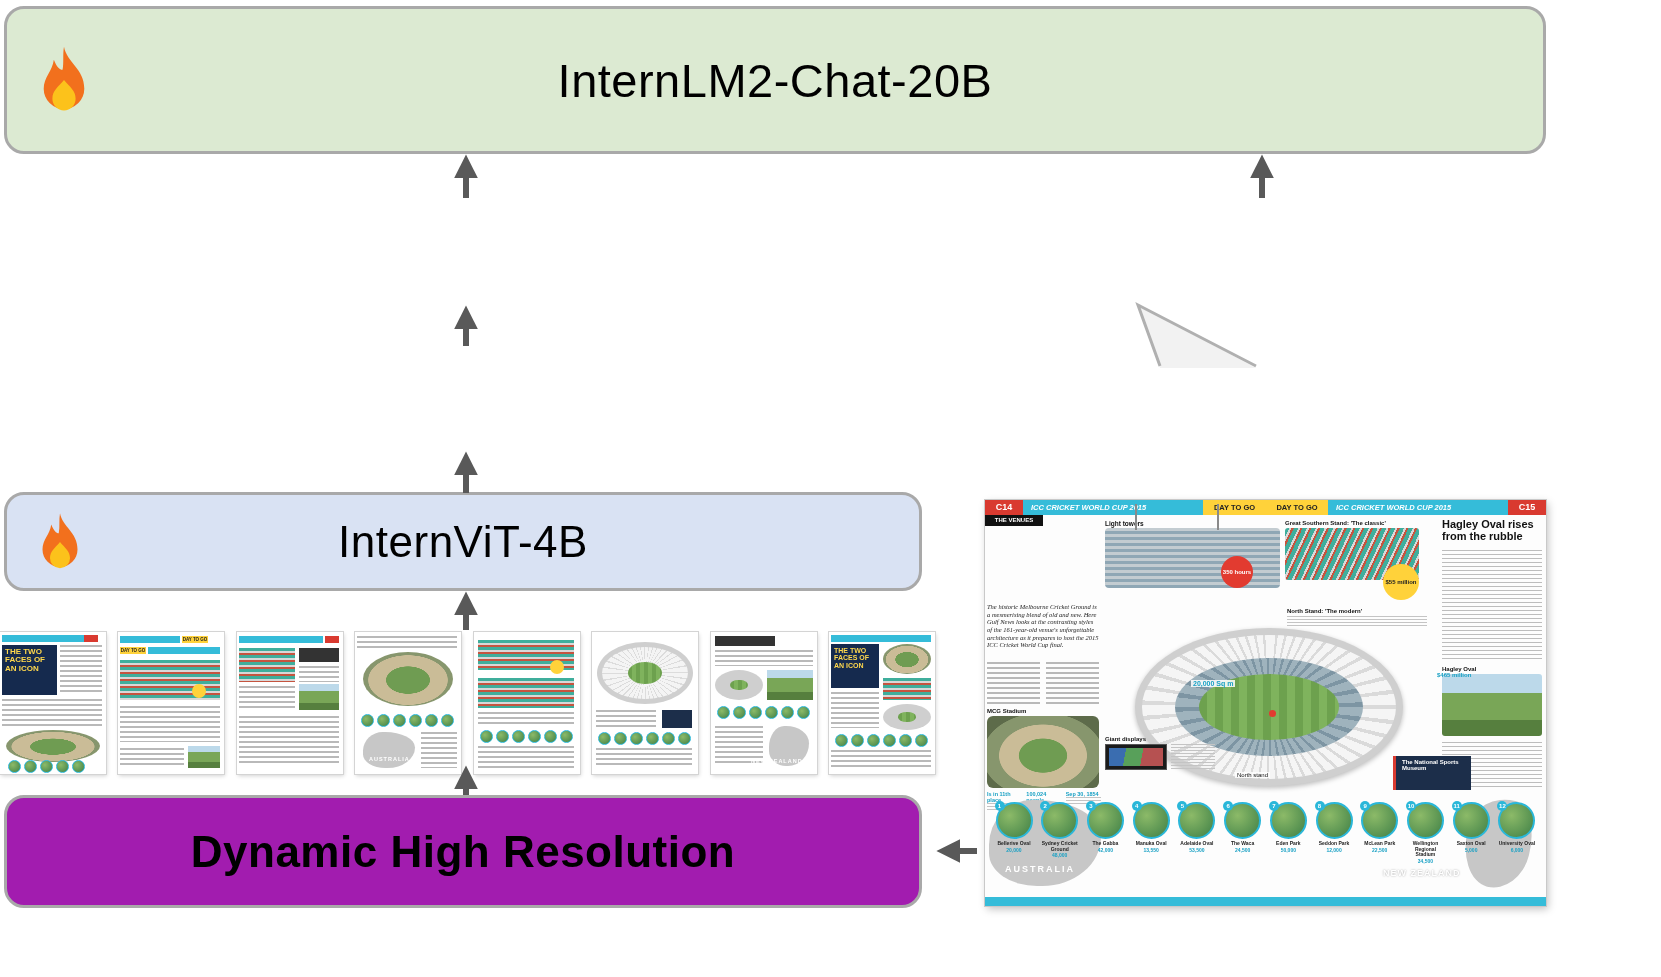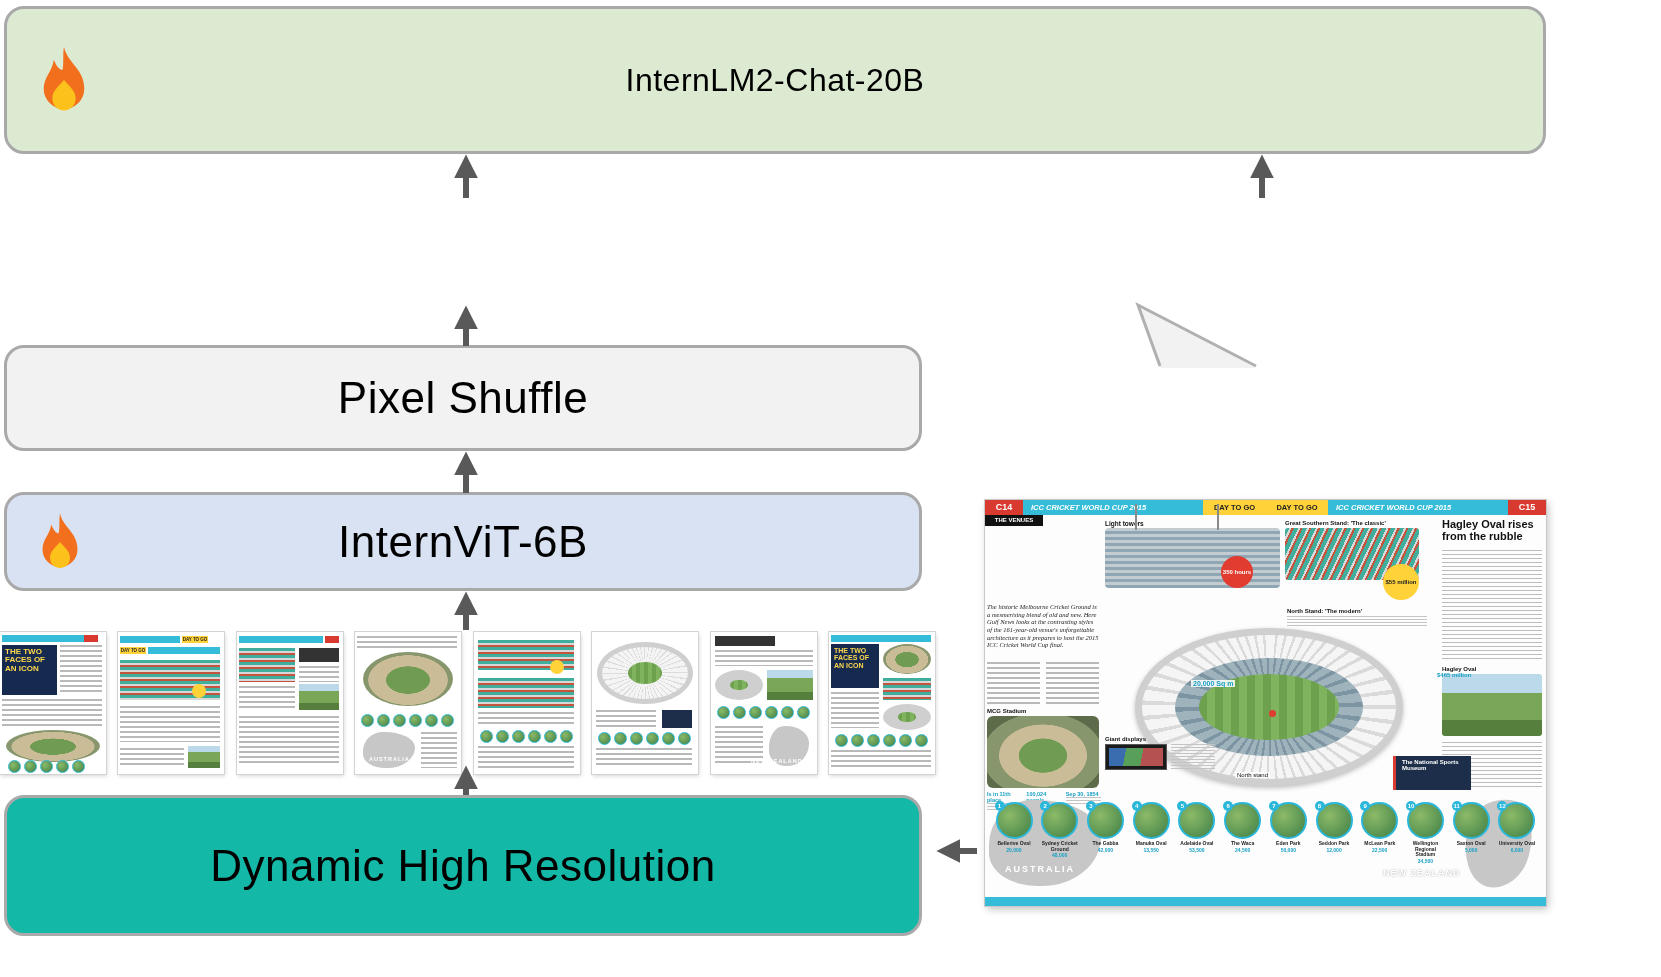--- a/index.html
+++ b/index.html
@@ -4,26 +4,26 @@
 <style>
   html,body{margin:0;padding:0;background:#fff;}
   body{font-family:"Liberation Sans",sans-serif;color:#111;}
   .page{position:relative;width:1661px;height:977px;background:#fff;overflow:hidden;}
 
   
   .node{position:absolute;border:3px solid #a9a9a9;border-radius:20px;display:flex;align-items:center;justify-content:center;box-sizing:border-box;}
   .node .label{font-size:44px;color:#000;letter-spacing:.5px;white-space:nowrap;}
   .node .flame{position:absolute;left:28px;top:50%;transform:translateY(-50%);}
   .n-llm{left:4px;top:6px;width:1542px;height:148px;background:#dcead2;}
-  .n-llm .label{font-size:32px;}
+  .n-llm .label{font-size:47px;}
   .n-mlp{left:4px;top:197px;width:918px;height:106px;background:#fce4d4;}
   .n-tok{left:958px;top:197px;width:588px;height:106px;background:#fdf2cb;}
   .n-pix{left:4px;top:345px;width:918px;height:106px;background:#f2f2f2;}
   .n-vit{left:4px;top:492px;width:918px;height:99px;background:#d9e2f3;}
-  .n-dyn{left:4px;top:795px;width:918px;height:141px;background:#14b8a6;}
+  .n-dyn{left:4px;top:795px;width:918px;height:113px;background:#a21caf;font-weight:bold;}
 
   .bubble{position:absolute;left:1035px;top:362px;width:452px;height:106px;background:#f2f2f2;border:3px solid #b0b0b0;border-radius:16px;display:flex;align-items:center;justify-content:center;box-sizing:border-box;z-index:2;}
   .bubble .label{font-size:42px;}
 
   
   .overlay{position:absolute;left:0;top:0;width:1661px;height:977px;pointer-events:none;z-index:5;}
 
   
   .thumb{position:absolute;top:632px;width:106px;height:142px;background:#fff;box-shadow:0 0 0 1px #d4d4d4, 1px 2px 4px rgba(0,0,0,.18);overflow:hidden;}
   .t1{left:0px;} .t2{left:118px;} .t3{left:237px;} .t4{left:355px;}
@@ -118,31 +118,28 @@
   <div class="node n-llm">
     <svg class="flame" width="58" height="70" viewBox="0 0 40 48">
       <path d="M20 1 C22 12 34 16 34 30 a14 14 0 0 1 -28 0 C6 22 12 18 13 10 C15 15 17 17 19 17 C20 12 19 6 20 1 Z" fill="#f2701d"></path>
       <path d="M20 24 c4 5 8 7 8 13 a8 8 0 0 1 -16 0 c0 -6 4 -8 8 -13 Z" fill="#fcc21b"></path>
     </svg>
     <span class="label">InternLM2-Chat-20B</span>
   </div>
 
 
 
-  <div class="node n-pix">
-    <span class="label">Pixel Shuffle</span>
-  </div>
 
 
   <div class="node n-vit">
     <svg class="flame" width="50" height="62" viewBox="0 0 40 48">
       <path d="M20 1 C22 12 34 16 34 30 a14 14 0 0 1 -28 0 C6 22 12 18 13 10 C15 15 17 17 19 17 C20 12 19 6 20 1 Z" fill="#f2701d"></path>
       <path d="M20 24 c4 5 8 7 8 13 a8 8 0 0 1 -16 0 c0 -6 4 -8 8 -13 Z" fill="#fcc21b"></path>
     </svg>
-    <span class="label">InternViT-6B</span>
+    <span class="label">InternViT-4B</span>
   </div>
 
   <div class="node n-dyn">
     <span class="label">Dynamic High Resolution</span>
   </div>
 
   <div class="thumb t1">
     <div class="tbar" style="left:2px;top:3px;width:96px;"></div>
     <div class="tred" style="left:84px;top:3px;width:14px;"></div>
     <div class="tnavy" style="left:2px;top:13px;width:55px;height:50px;">

